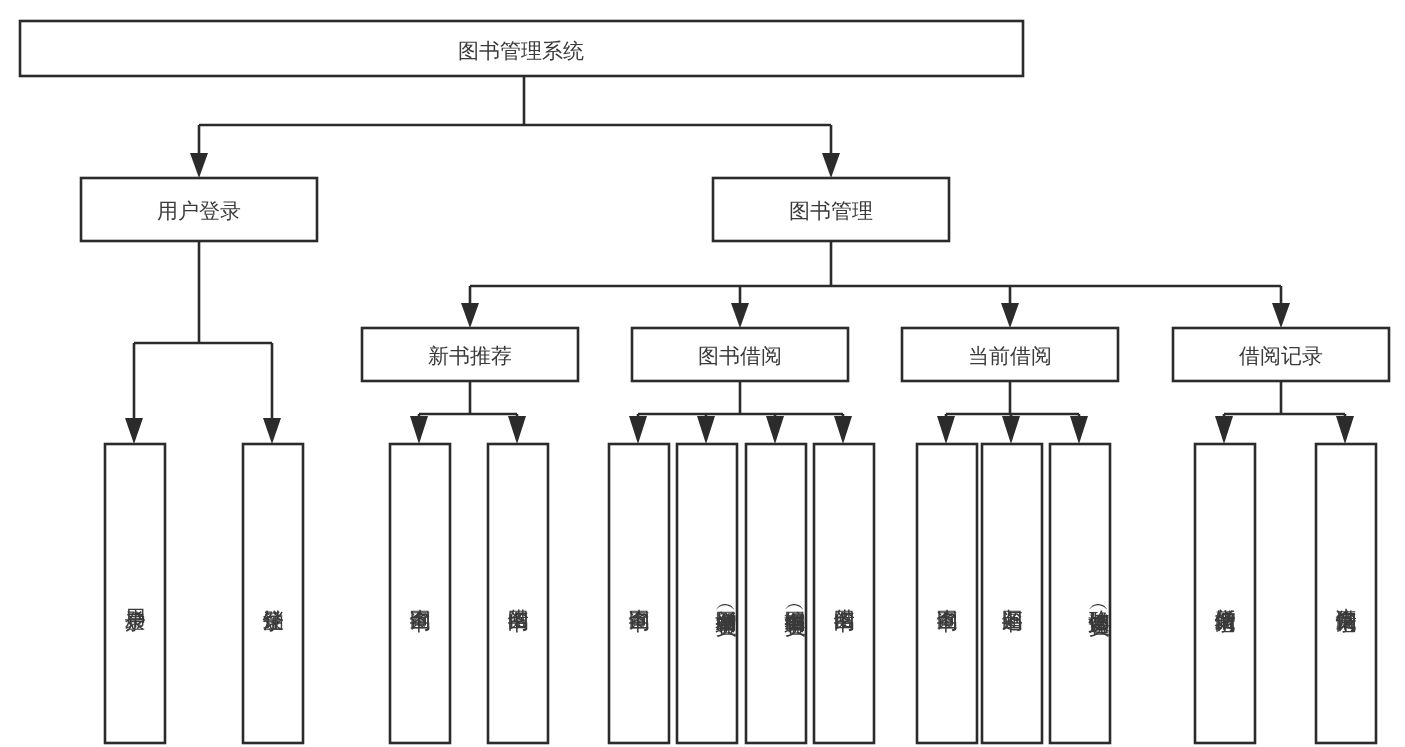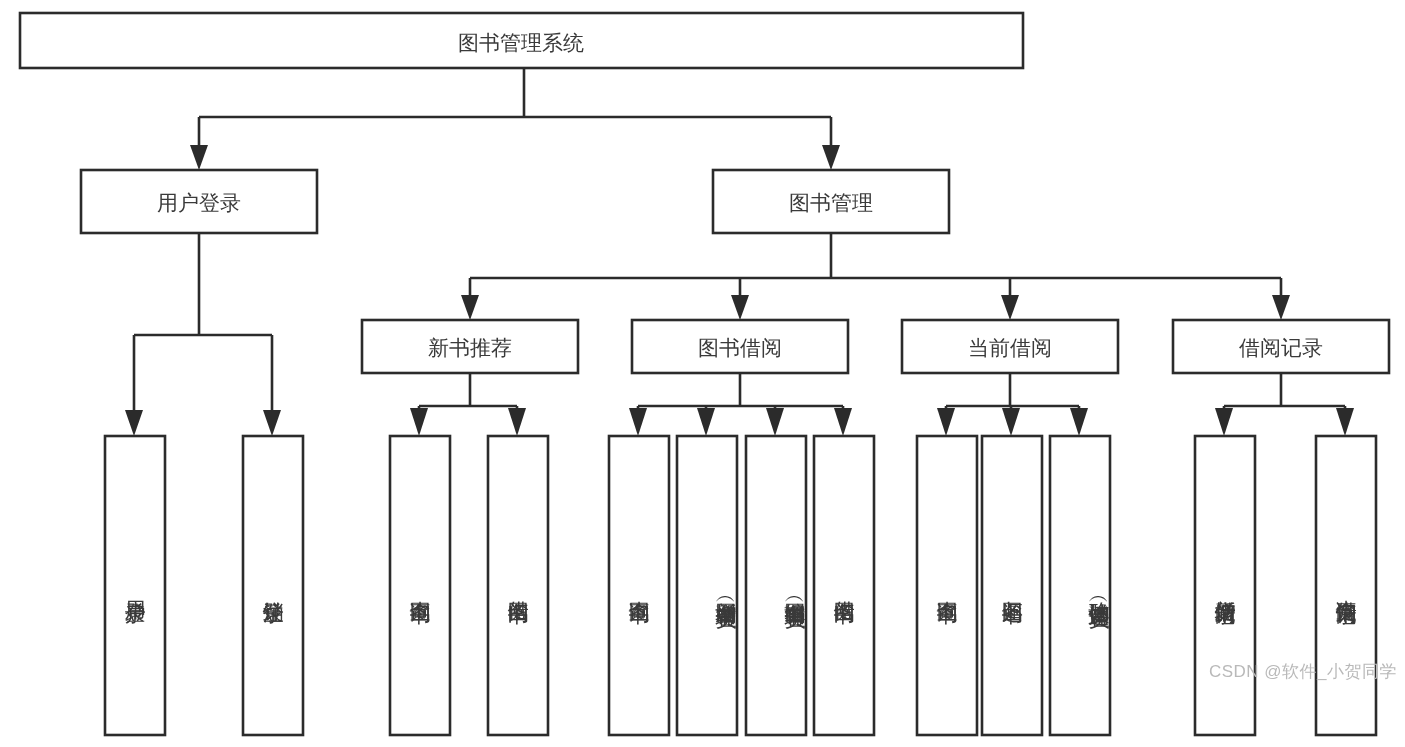--- a/index.html
+++ b/index.html
@@ -11,20 +11,21 @@
     width: 1405px;
     height: 747px;
     font-family: "Liberation Sans", "DejaVu Sans", sans-serif;
     overflow: hidden;
     position: relative;
   }
   #diagram-root {
     position: relative;
     width: 1405px;
     height: 687px;
+    margin-top: 8px;
   }
   svg.diagram-canvas {
     position: absolute;
     top: 0;
     left: 0;
     width: 1405px;
     height: 747px;
   }
   .node-box {
     fill: #ffffff;
@@ -221,15 +222,14 @@
   <div class="node-label-v" style="left:746px; top:444px; width:60px; height:291px;">编辑图书（管理员）</div>
   <div class="node-label-v centered" style="left:814px; top:436px; width:60px; height:299px;">借阅图书</div>
 
   <div class="node-label-v centered" style="left:917px; top:436px; width:60px; height:299px;">查询图书</div>
   <div class="node-label-v centered" style="left:982px; top:436px; width:60px; height:299px;">归还图书</div>
   <div class="node-label-v" style="left:1050px; top:444px; width:60px; height:291px;">确认归还（管理员）</div>
 
   <div class="node-label-v centered" style="left:1195px; top:436px; width:60px; height:299px;">新增借阅记录</div>
   <div class="node-label-v centered" style="left:1316px; top:436px; width:60px; height:299px;">查询借阅记录</div>
 
-  <div class="watermark">CSDN @软件_小贺同学</div>
 
 </div>
 
 </body></html>

